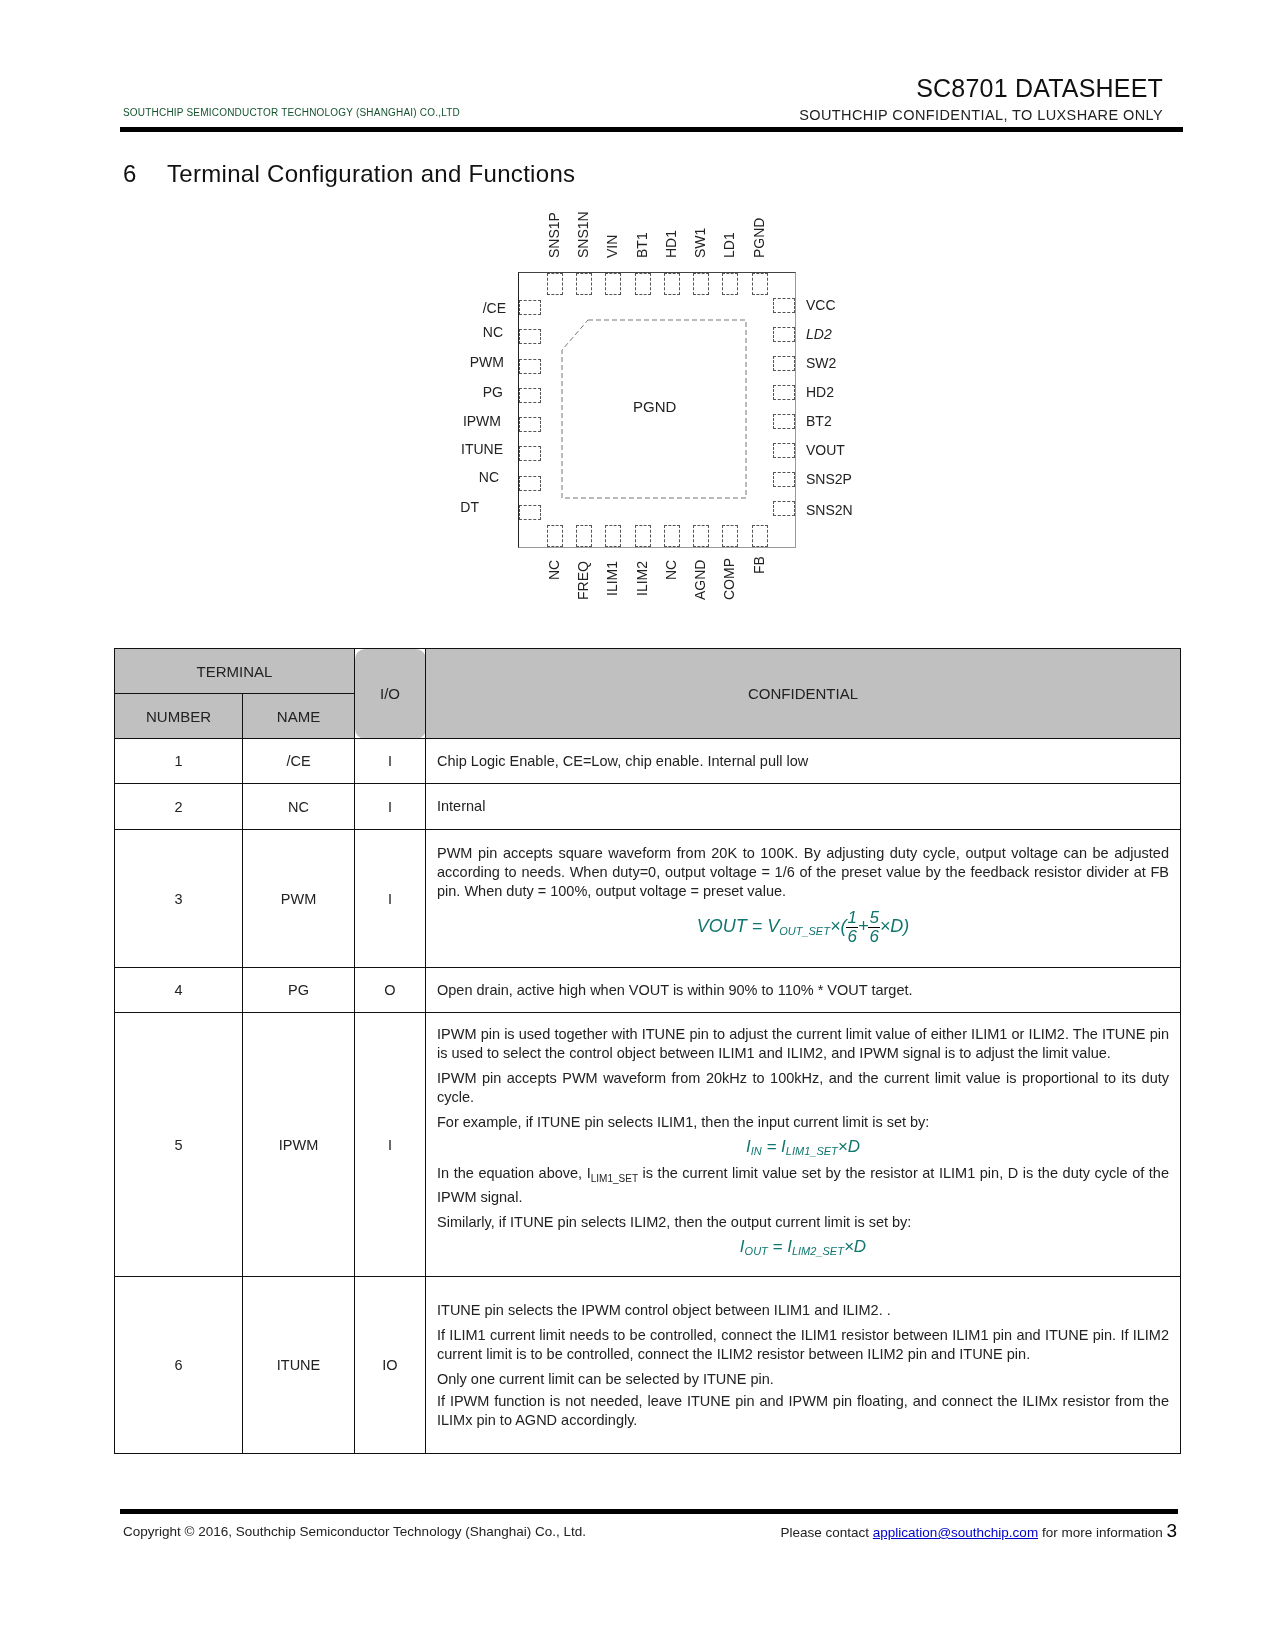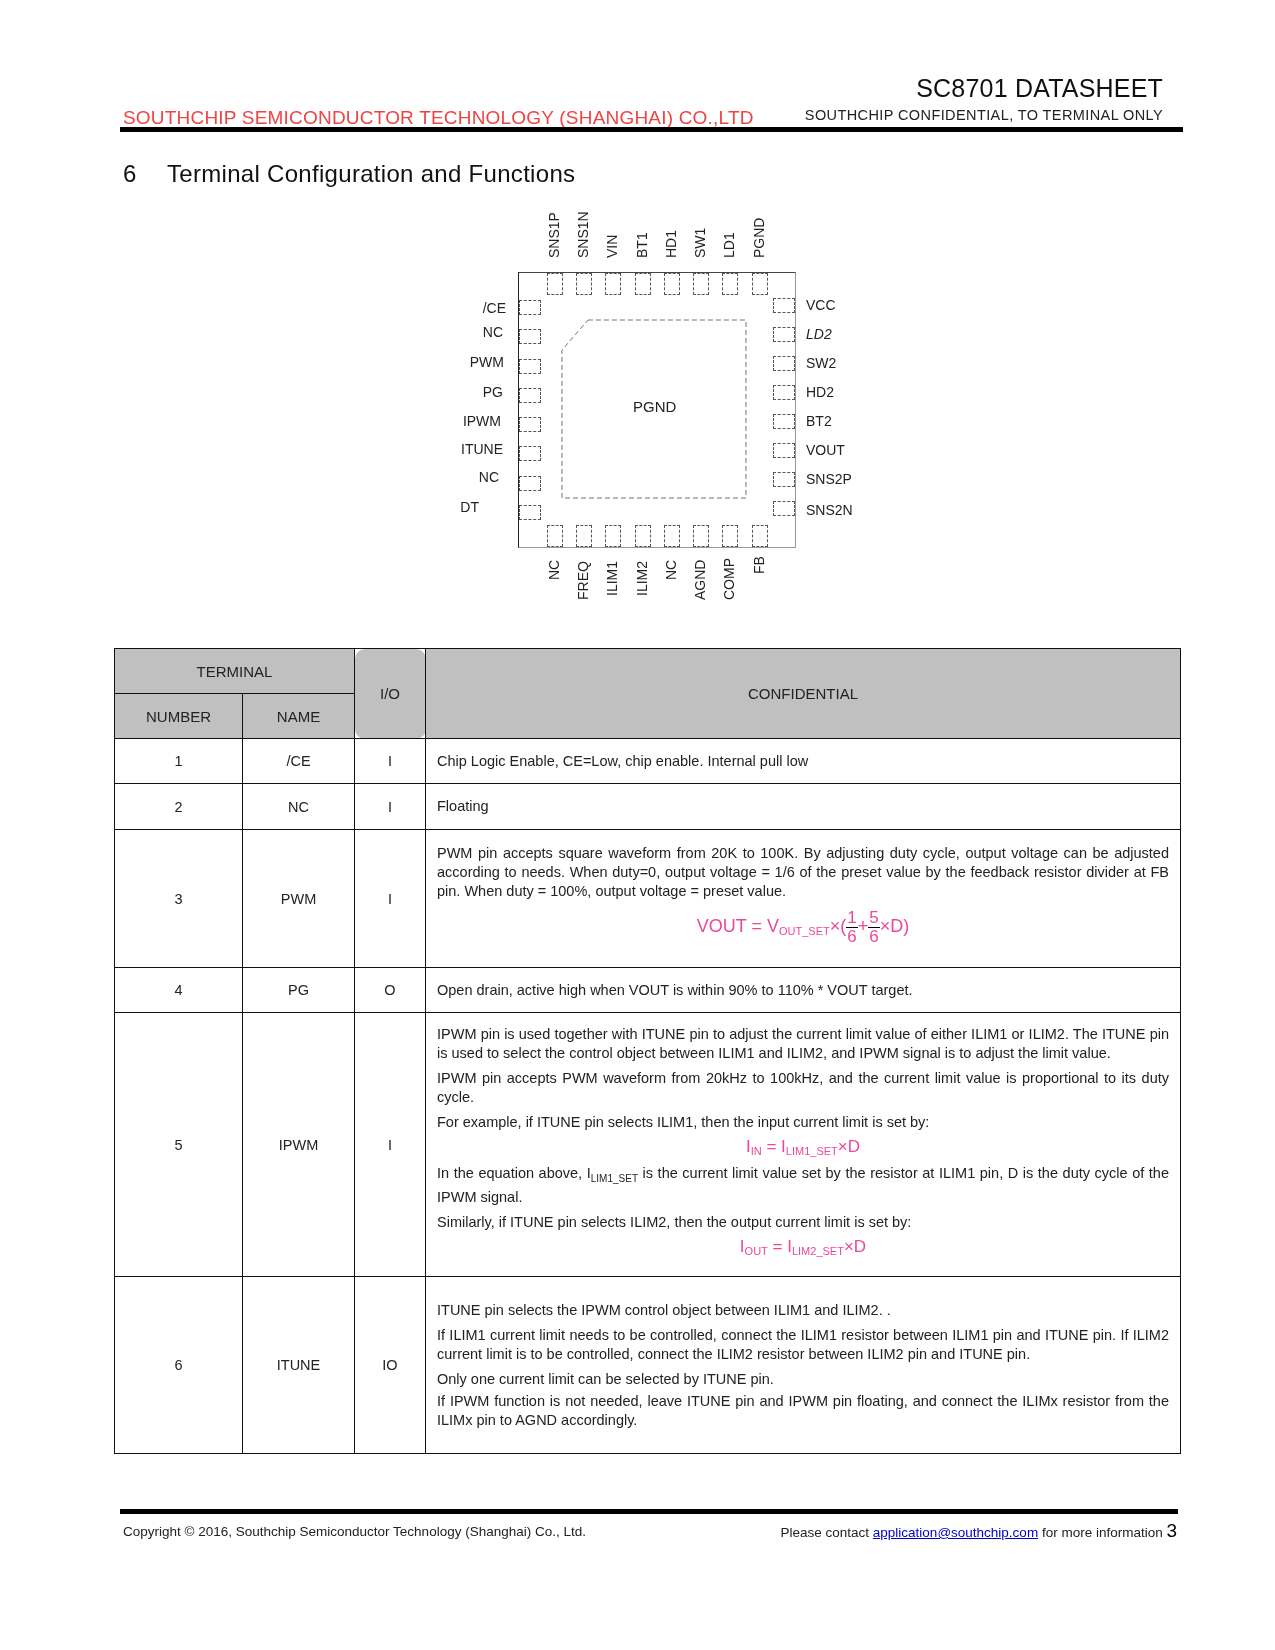--- a/index.html
+++ b/index.html
@@ -2,21 +2,21 @@
 <html><head>
   <meta charset="utf-8">
   <style>
     html, body { margin: 0; padding: 0; background: #ffffff; }
     body { width: 1275px; height: 1650px; position: relative; overflow: hidden;
            font-family: "Liberation Sans", "DejaVu Sans", sans-serif; color: #1a1a1a; }
     .abs { position: absolute; }
 
     
     .doc-title { right: 112px; top: 74px; font-size: 25px; color: #111; letter-spacing: 0.2px; }
-    .hdr-left { left: 123px; top: 107px; font-size: 19px; color: #ef4444; letter-spacing: 0.2px; }
+    .hdr-left { left: 123px; top: 107px; font-size: 10px; color: #14532d; letter-spacing: 0.2px; }
     .hdr-right { right: 112px; top: 107px; font-size: 14.5px; color: #222; letter-spacing: 0.4px; }
     .hdr-bar { left: 120px; top: 127px; width: 1063px; height: 5px; background: #000; }
 
     .section-title { left: 123px; top: 160px; font-size: 24px; color: #111; letter-spacing: 0.3px; }
     .section-title .num { display: inline-block; width: 44px; }
 
     
     .diagram { left: 0; top: 0; width: 1275px; height: 620px; }
     .pkg { left: 518px; top: 272px; width: 278px; height: 276px;
            border-left: 1.5px solid #222; border-top: 1.5px solid #444;
@@ -34,40 +34,40 @@
     table.pins { position: absolute; left: 114px; top: 648px; width: 1067px;
                  border-collapse: collapse; font-size: 14.5px; color: #222; }
     table.pins td, table.pins th { border: 1.5px solid #111; padding: 0; }
     table.pins th { background: #c0c0c0; font-weight: normal; font-size: 15px; color: #222; }
     .c-num { width: 127px; text-align: center; }
     .c-name { width: 111px; text-align: center; }
     .c-io { width: 70px; text-align: center; border-radius: 10px; }
     .c-desc { text-align: left; padding: 0 11px !important; }
     .desc-p { margin: 0; line-height: 19px; text-align: justify; }
     .desc-p + .desc-p { margin-top: 6px; }
-    .eq { text-align: center; font-size: 17px; color: #ec4899; line-height: 22px; margin: 4px 0 2px; }
+    .eq { text-align: center; font-size: 17px; color: #0f766e; line-height: 22px; margin: 4px 0 2px; font-style: italic; }
     .eq sub { font-size: 11px; vertical-align: -3px; }
     .frac { display: inline-block; vertical-align: middle; text-align: center; line-height: 18px; font-size: 17px; }
     .frac .top { display: block; border-bottom: 1.5px solid #000; padding: 0 1px; }
     .frac .bot { display: block; }
     .eq-big { font-size: 18px; margin: 8px 0 8px; }
 
     
     .ftr-bar { left: 120px; top: 1509px; width: 1058px; height: 5px; background: #000; }
     .ftr-left { left: 123px; top: 1524px; font-size: 13.5px; color: #222; }
     .ftr-right { right: 98px; top: 1520px; font-size: 13.5px; color: #222; }
     .ftr-right a { color: #0000cc; text-decoration: underline; }
     .ftr-right .page { font-size: 19px; color: #000; }
   </style>
 </head>
 <body>
 
 <div class="abs doc-title">SC8701 DATASHEET</div>
 <div class="abs hdr-left">SOUTHCHIP SEMICONDUCTOR TECHNOLOGY (SHANGHAI) CO.,LTD</div>
-<div class="abs hdr-right">SOUTHCHIP CONFIDENTIAL, TO TERMINAL ONLY</div>
+<div class="abs hdr-right">SOUTHCHIP CONFIDENTIAL, TO LUXSHARE ONLY</div>
 <div class="abs hdr-bar"></div>
 
 <div class="abs section-title">
   <span class="num">6</span><span>Terminal Configuration and Functions</span>
 </div>
 
 <div class="abs diagram">
   <div class="abs pkg"></div>
 
   <svg class="abs" style="left:560px;top:318px;" width="190" height="184">
@@ -167,21 +167,21 @@
     <td class="c-desc">
       <p class="desc-p">Chip Logic Enable, CE=Low, chip enable. Internal pull low</p>
     </td>
   </tr>
 
   <tr style="height:46px;">
     <td class="c-num">2</td>
     <td class="c-name">NC</td>
     <td class="c-io">I</td>
     <td class="c-desc">
-      <p class="desc-p">Floating</p>
+      <p class="desc-p">Internal</p>
     </td>
   </tr>
 
   <tr style="height:138px;">
     <td class="c-num">3</td>
     <td class="c-name">PWM</td>
     <td class="c-io">I</td>
     <td class="c-desc">
       <p class="desc-p">PWM pin accepts square waveform from 20K to 100K. By adjusting duty cycle, output voltage can be adjusted according to needs. When duty=0, output voltage = 1/6 of the preset value by the feedback resistor divider at FB pin. When duty = 100%, output voltage = preset value.</p>
       <div class="eq eq-big">

